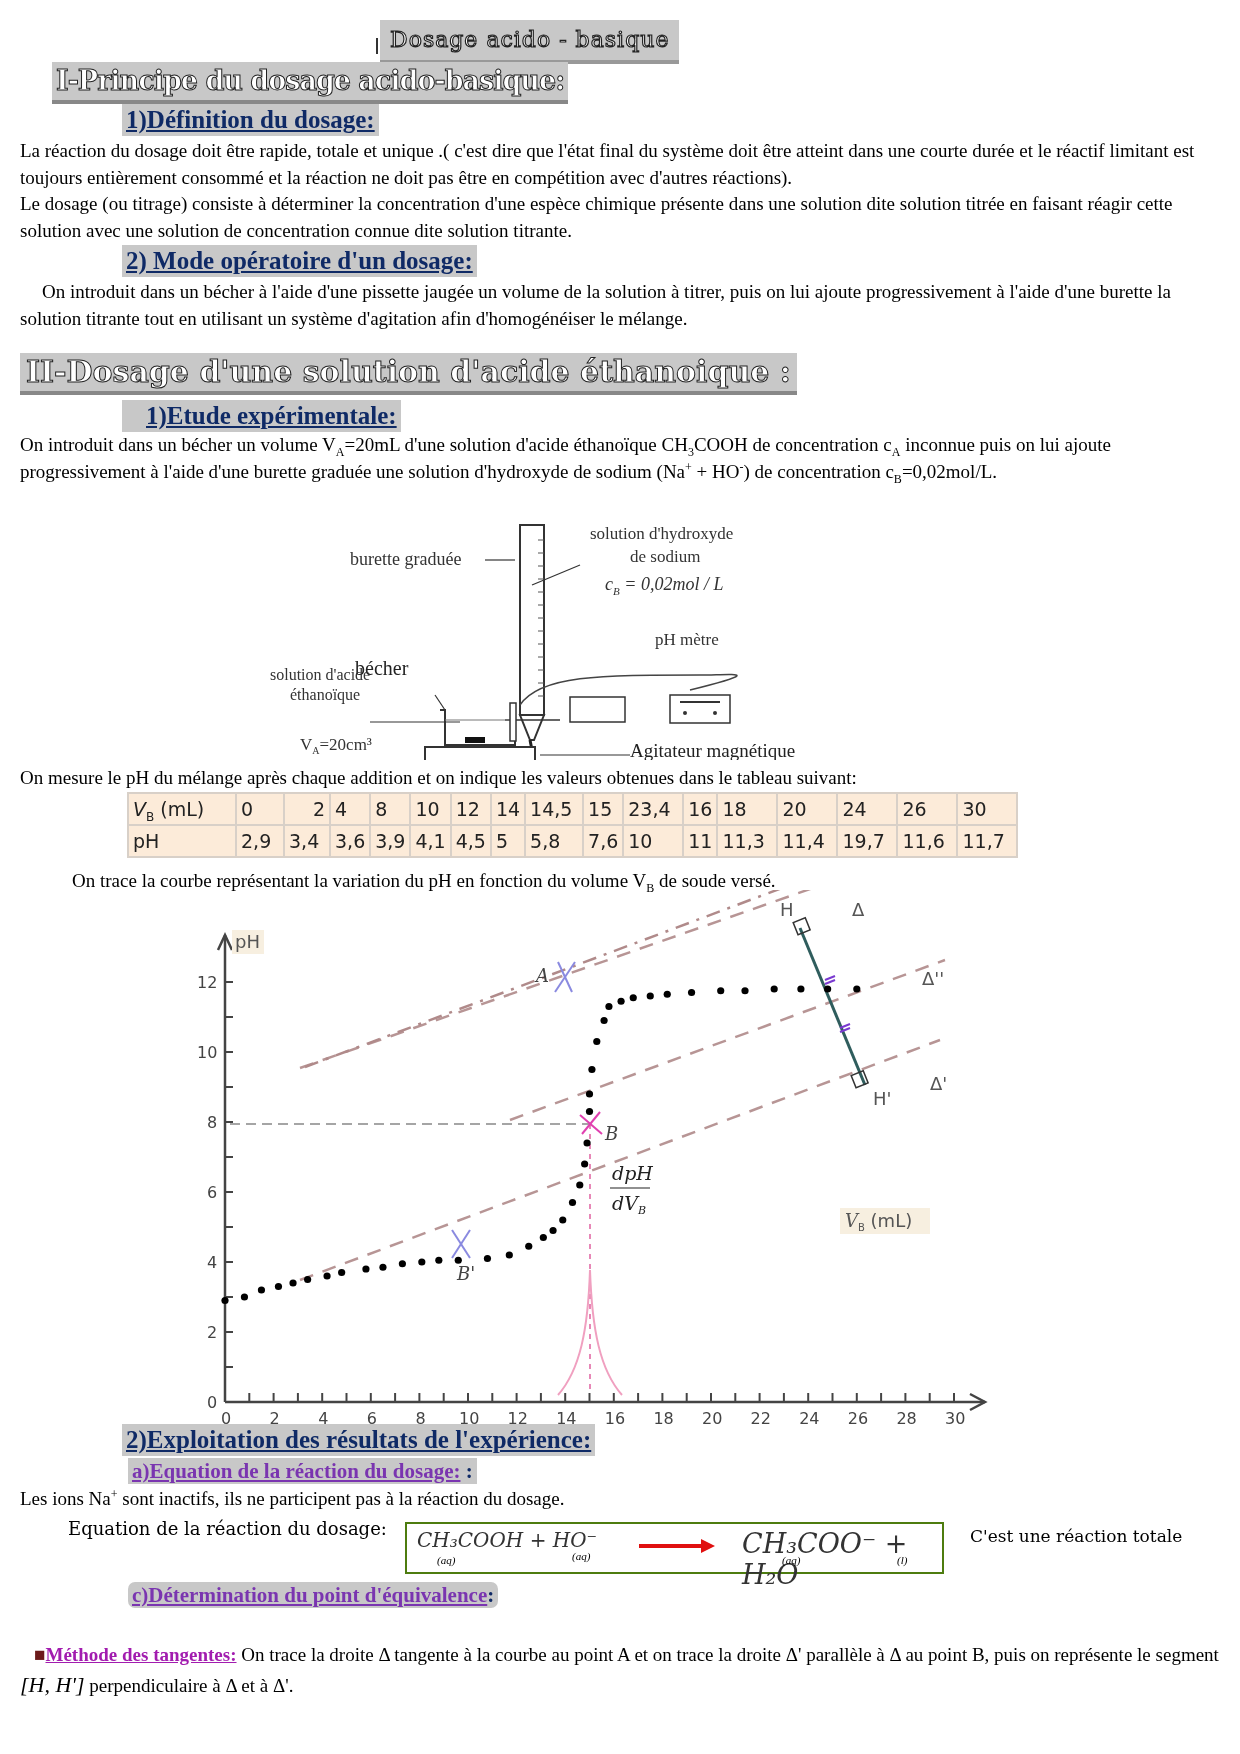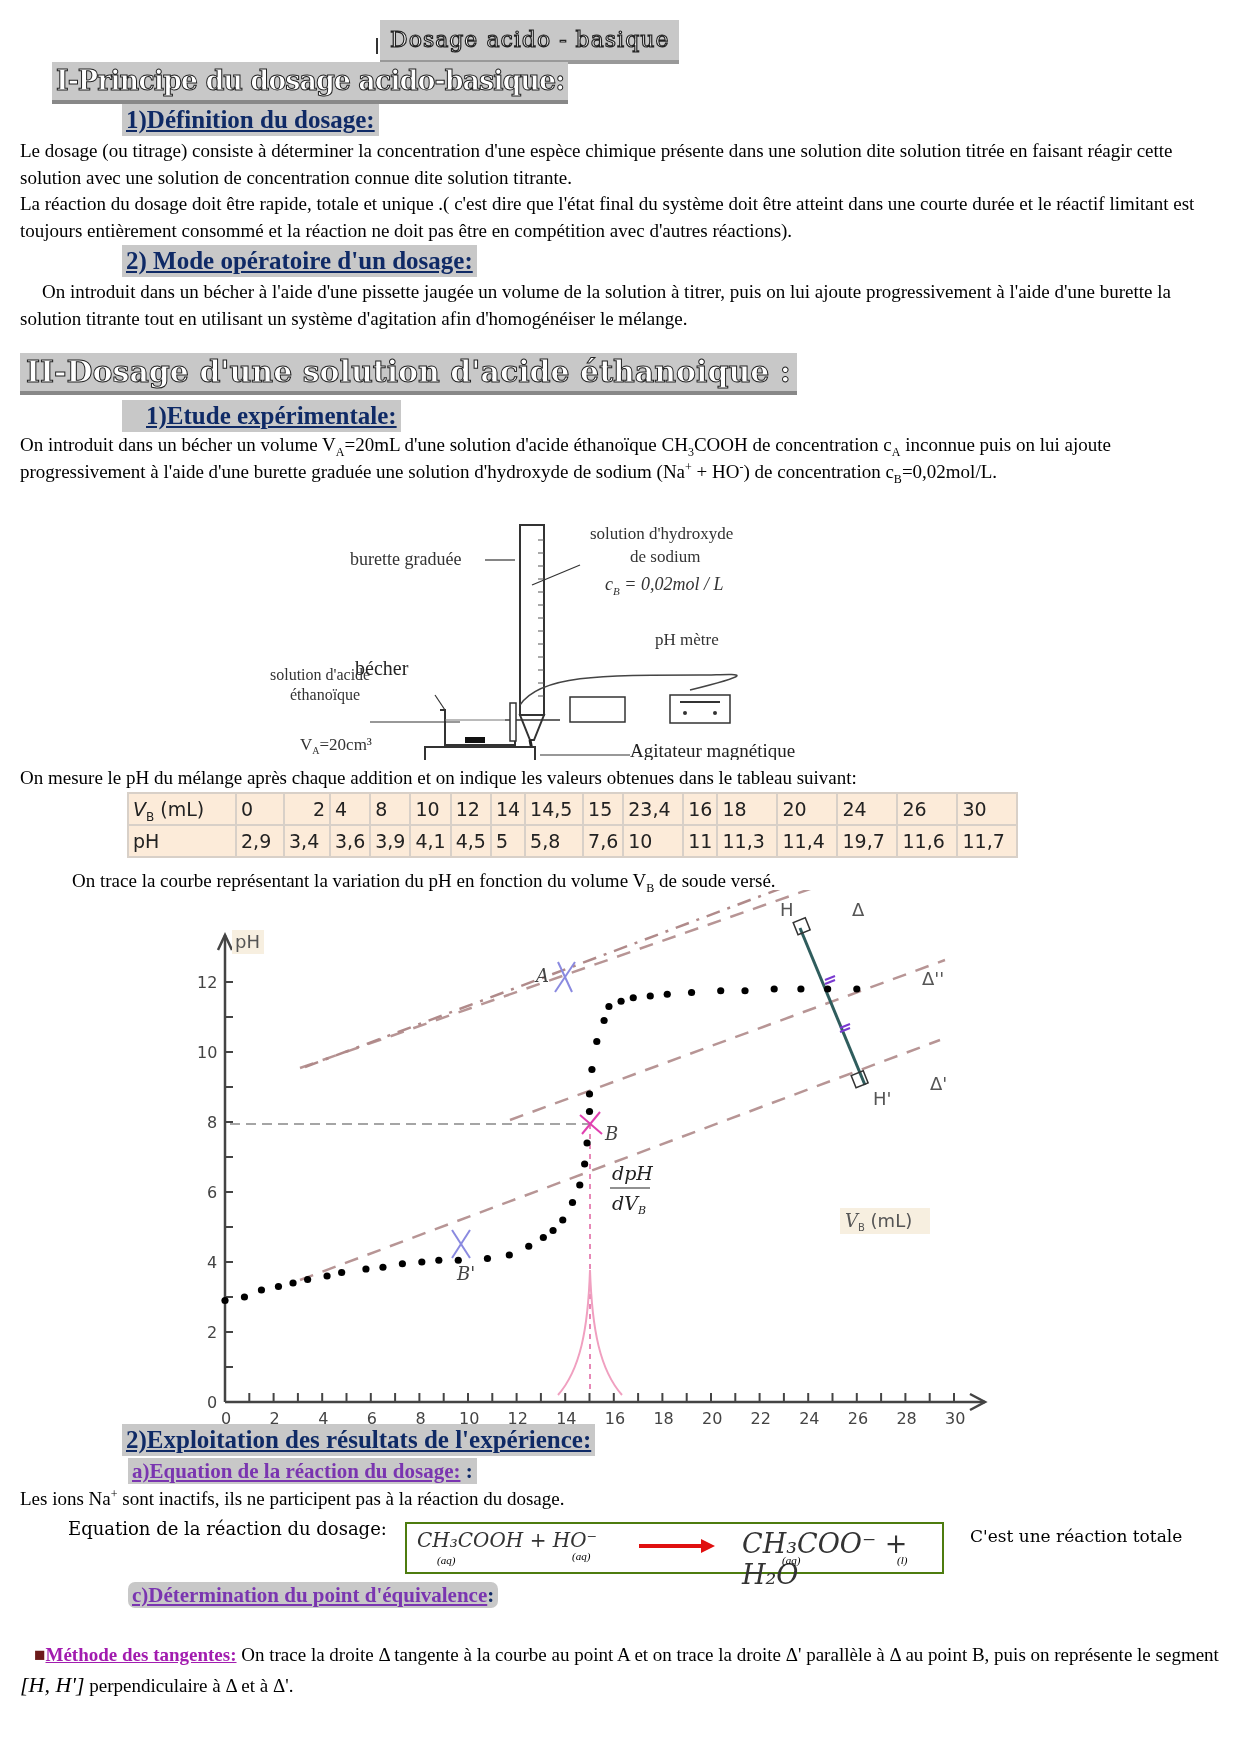--- a/index.html
+++ b/index.html
@@ -61,22 +61,22 @@
 </head>
 <body>
 
 <div class="abs title-bar"></div>
 <div class="abs title-box">Dosage   acido - basique</div>
 
 <div class="abs h1 h1-a">I-Principe du dosage acido-basique:</div>
 
 <div class="abs h2" style="left:122px;top:104px;">1)Définition du dosage:</div>
 <div class="abs para" style="top:138px;">
+  <p>La réaction du dosage doit être rapide, totale et unique .( c'est dire que l'état final du système doit être atteint dans une courte durée et le réactif limitant est toujours entièrement consommé et la réaction ne doit pas être en compétition avec d'autres réactions).</p>
   <p>Le dosage (ou titrage) consiste à déterminer la concentration d'une espèce chimique présente dans une solution dite solution titrée en faisant réagir cette solution avec une solution de concentration connue dite solution titrante.</p>
-  <p>La réaction du dosage doit être rapide, totale et unique .( c'est dire que l'état final du système doit être atteint dans une courte durée et le réactif limitant est toujours entièrement consommé et la réaction ne doit pas être en compétition avec d'autres réactions).</p>
 </div>
 
 <div class="abs h2" style="left:122px;top:245px;">2) Mode opératoire d'un dosage:</div>
 <div class="abs para indent" style="top:279px;">
   <p>On introduit dans un bécher à l'aide d'une pissette jaugée un volume de la solution à titrer, puis on lui ajoute progressivement à l'aide d'une burette la solution titrante tout en  utilisant un système d'agitation afin d'homogénéiser le mélange.</p>
 </div>
 
 <div class="abs h1 h1-b">II-Dosage d'une solution d'acide éthanoique :</div>
 
 <div class="abs h2" style="left:122px;top:400px;padding-left:24px;">1)Etude expérimentale:</div>

